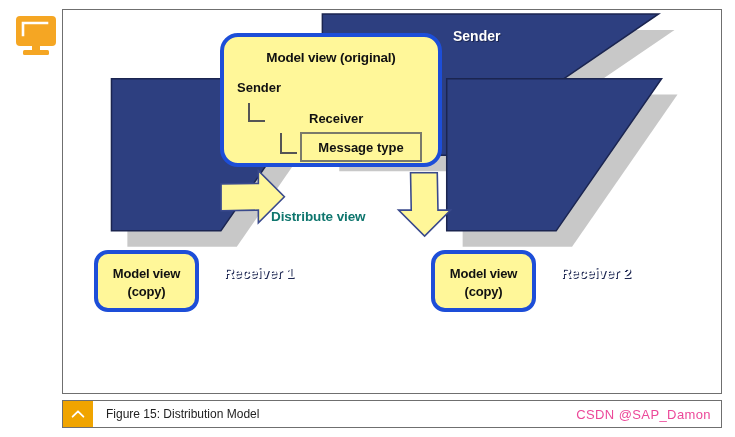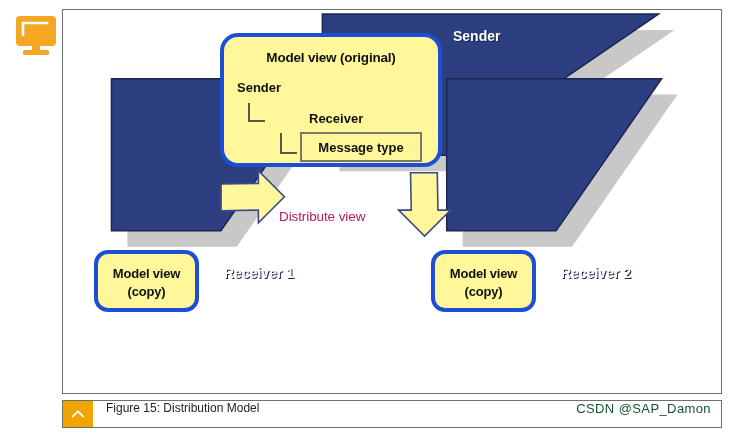--- a/index.html
+++ b/index.html
@@ -142,61 +142,62 @@
     white-space: nowrap;
     text-shadow: 1px 1px 0 #1b2550;
   }
   .label-sender   { left: 390px; top: 18px; }
   .label-recv1    { left: 161px; top: 255px; text-align: right; }
   .label-recv2    { left: 498px; top: 255px; }
 
   
   .flow-label {
     position: absolute;
-    left: 216px;
+    left: 208px;
     top: 199px;
     font-size: 13.5px;
-    font-weight: normal;
-    color: #be185d;
+    font-weight: bold;
+    color: #0f766e;
     white-space: nowrap;
     letter-spacing: -0.1px;
   }
 
   
   .caption-bar {
     position: absolute;
     left: 62px;
     top: 400px;
     width: 660px;
     height: 28px;
     border: 1px solid #6f6f6f;
     background: #ffffff;
     box-sizing: border-box;
     display: flex;
+    align-items: center;
   }
   .caption-chev {
     width: 30px;
     height: 26px;
     background: #f0a400;
     flex: 0 0 auto;
     display: flex;
     align-items: center;
     justify-content: center;
   }
   .caption-text {
     margin-left: 13px;
     font-size: 12px;
     color: #222222;
     white-space: nowrap;
   }
   .watermark {
     margin-left: auto;
     margin-right: 10px;
     font-size: 13px;
-    color: #14532d;
+    color: #ec4899;
     white-space: nowrap;
     letter-spacing: 0.4px;
   }
 </style>
 </head>
 <body>
 
 <div id="root">
 
   <div class="monitor-icon">

